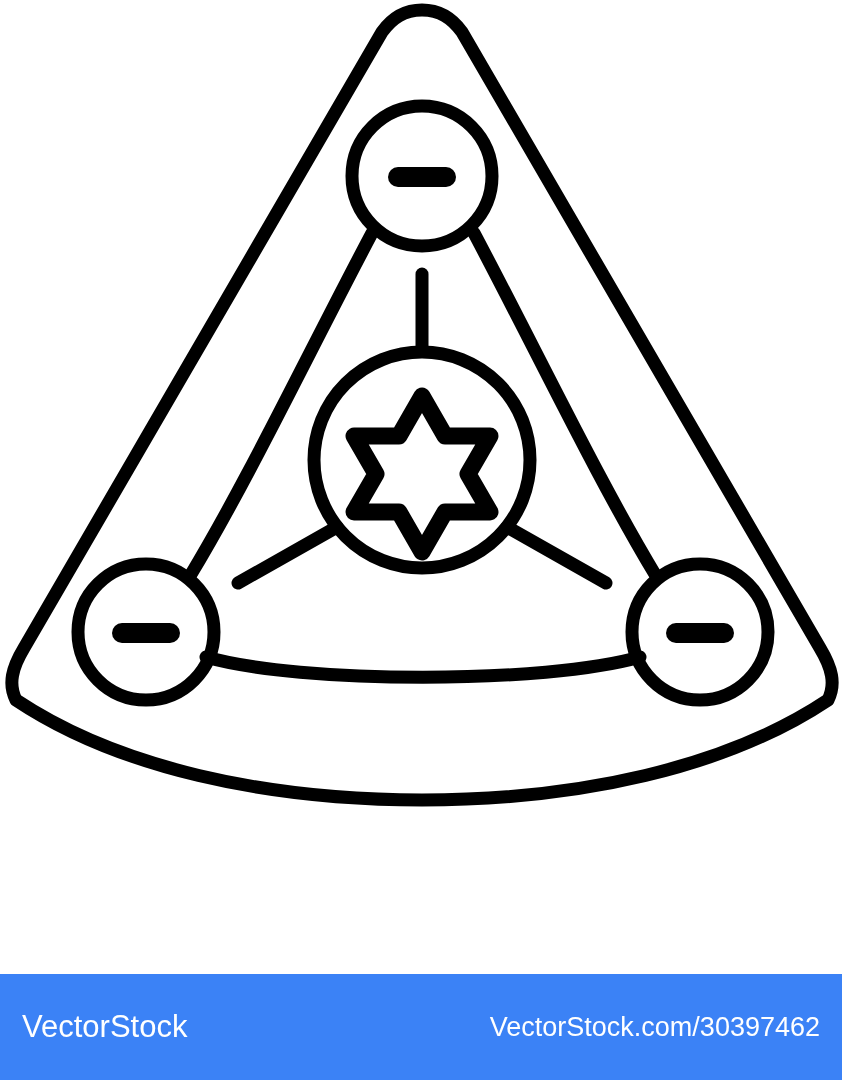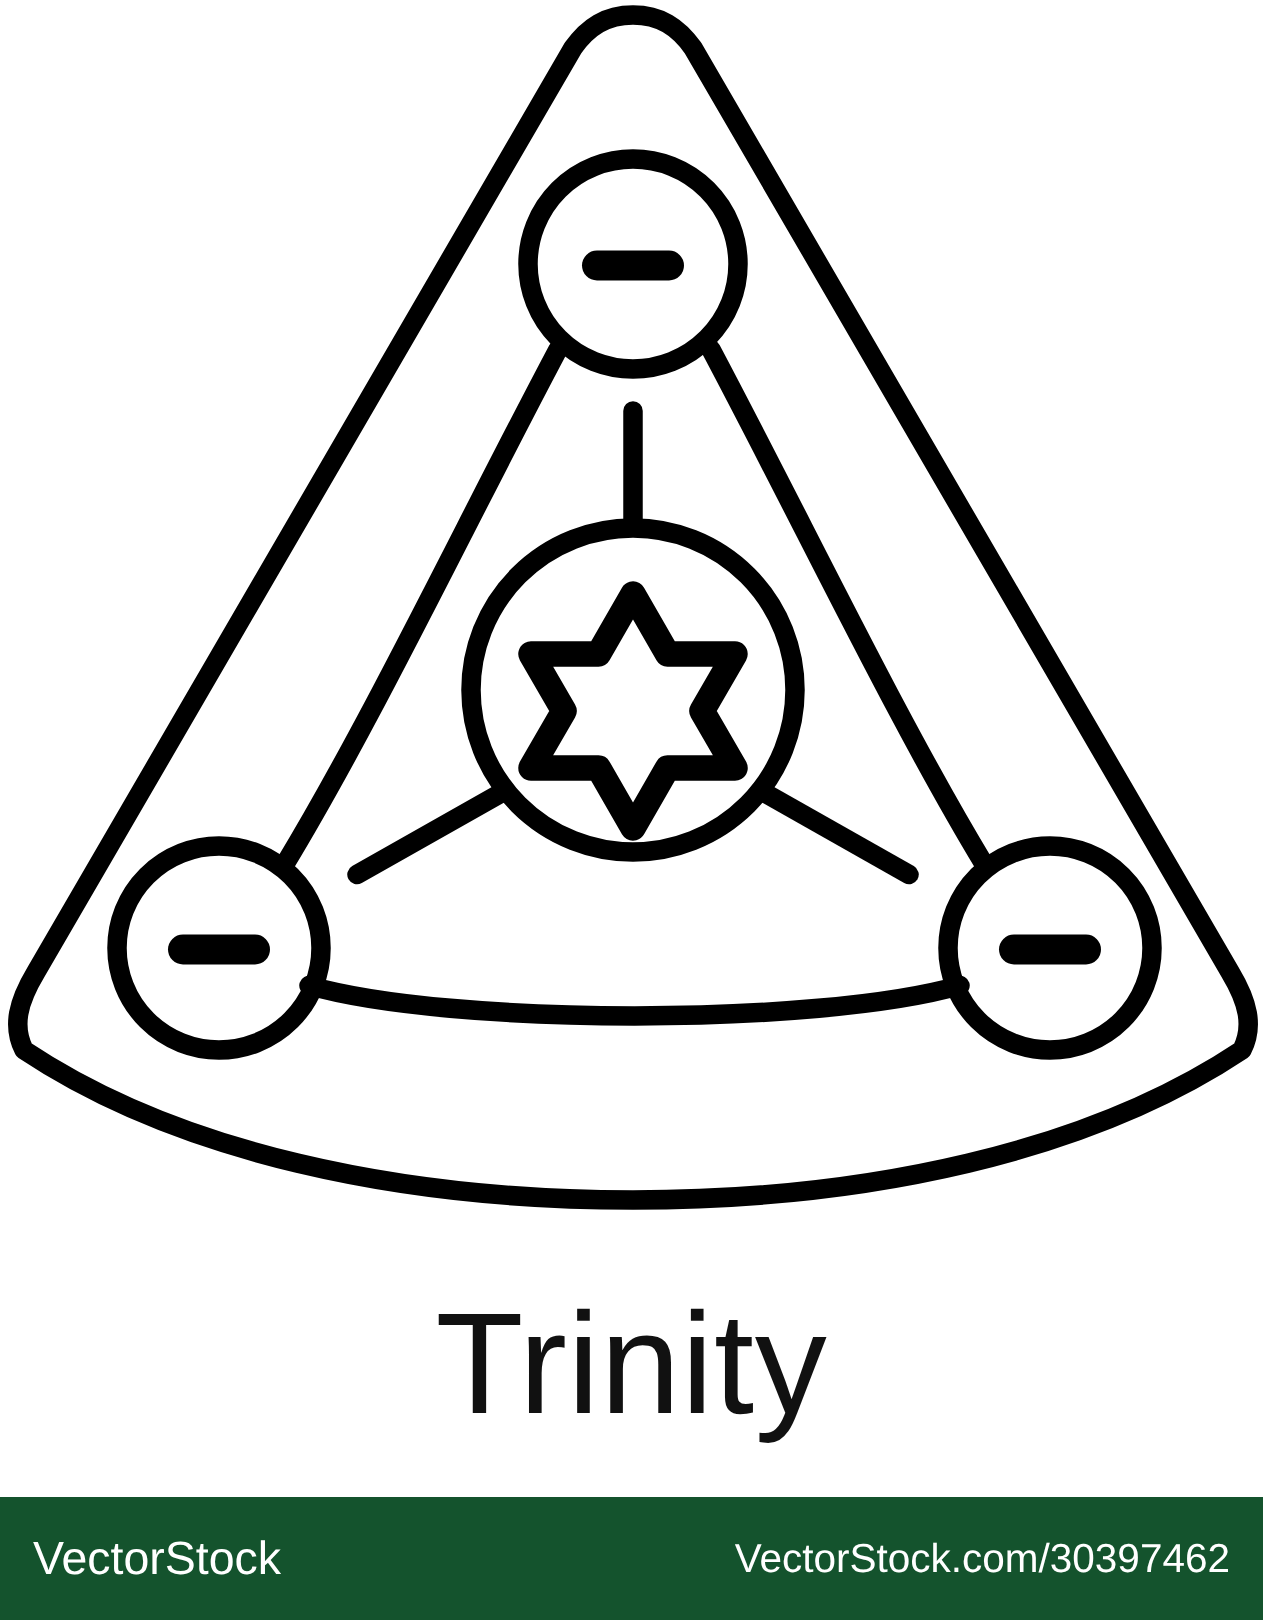--- a/index.html
+++ b/index.html
@@ -39,22 +39,22 @@
     font-weight: 300;
     letter-spacing: 0.5px;
     color: #111111;
     line-height: 1.0;
   }
   .footer {
     position: absolute;
     left: 0;
     bottom: 0;
     width: 842px;
-    height: 82px;
-    background: #14532d;
+    height: 106px;
+    background: #3b82f6;
     display: flex;
     align-items: center;
     justify-content: space-between;
     box-sizing: border-box;
     padding: 0 22px;
   }
   .footer-brand {
     color: #ffffff;
     font-family: "Liberation Sans", sans-serif;
     font-size: 31px;
@@ -120,20 +120,19 @@
 
       <circle cx="146" cy="632" r="68"></circle>
       <line x1="122" y1="633" x2="170" y2="633" stroke-width="20"></line>
 
       <circle cx="700" cy="632" r="68"></circle>
       <line x1="676" y1="633" x2="724" y2="633" stroke-width="20"></line>
 
     </g>
   </svg>
 
-  <div class="caption">Trinity</div>
 
   <div class="footer">
     <span class="footer-brand">VectorStock</span>
     <span class="footer-url">VectorStock.com/30397462</span>
   </div>
 
 </div>
 
 </body></html>

